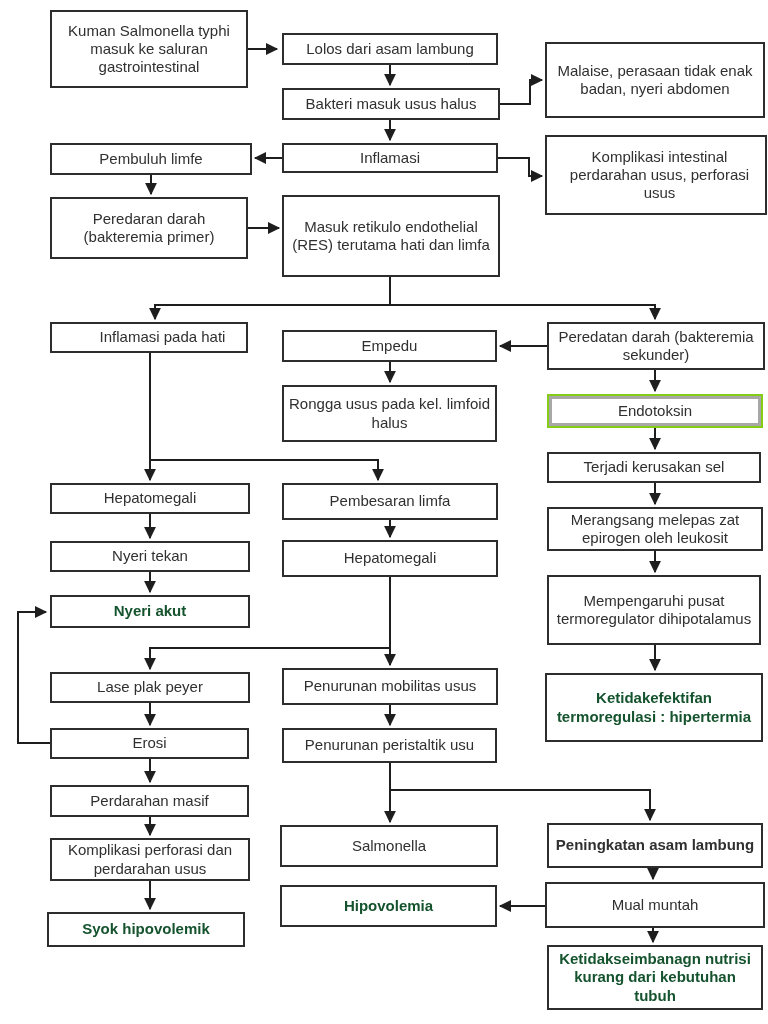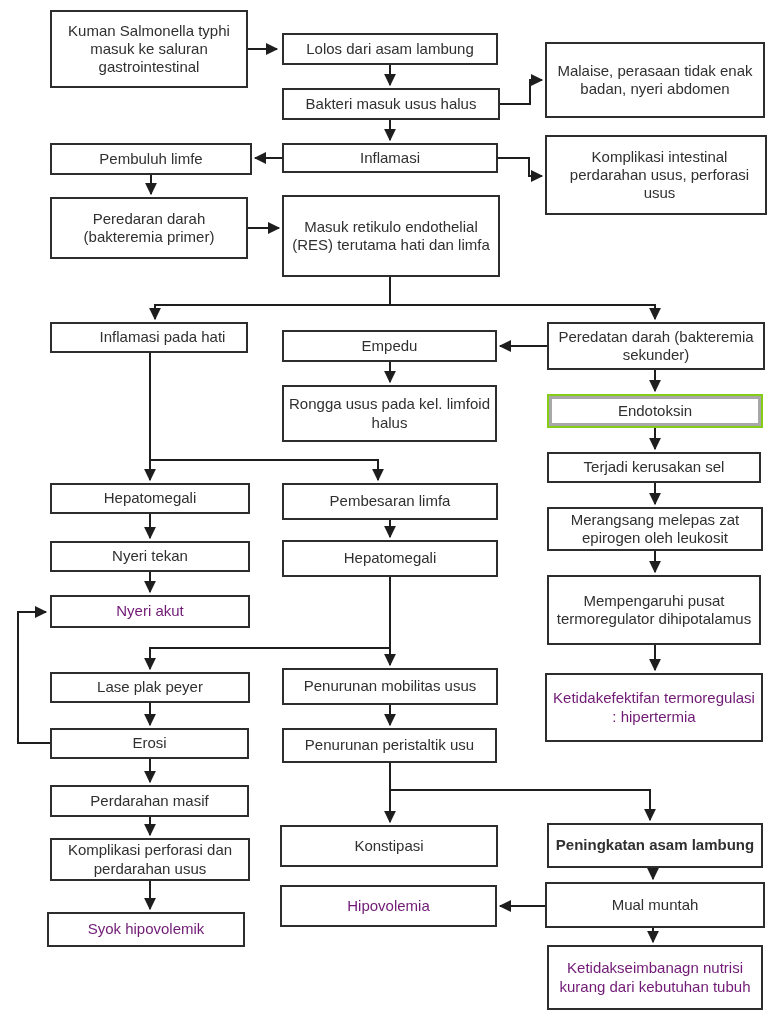--- a/index.html
+++ b/index.html
@@ -18,21 +18,21 @@
     border:2px solid #2d2d2d;
     color:#303030;
     font-size:15px;
     line-height:1.22;
     display:flex;
     align-items:center;
     justify-content:center;
     text-align:center;
     padding:2px 5px;
   }
-  .node.bold{font-weight:normal;color:#701a75;}
+  .node.bold{font-weight:bold;color:#14532d;}
   .node.thick{
     border:2px solid #84cc16;
     box-shadow:inset 0 0 0 3px #a8a8a8;
   }
 </style>
 </head>
 <body>
 
 <div class="canvas">
   <svg class="edges" viewBox="0 0 768 1024">
@@ -102,20 +102,20 @@
       <div class="node" style="left: 282px; top: 540px; width: 216px; height: 37px;">Hepatomegali</div>
       <div class="node" style="left: 547px; top: 575px; width: 214px; height: 70px;">Mempengaruhi pusat termoregulator dihipotalamus</div>
       <div class="node bold" style="left: 50px; top: 595px; width: 200px; height: 33px;">Nyeri akut</div>
       <div class="node" style="left: 50px; top: 672px; width: 200px; height: 31px;">Lase plak peyer</div>
       <div class="node" style="left: 282px; top: 668px; width: 216px; height: 37px;">Penurunan mobilitas usus</div>
       <div class="node bold" style="left: 545px; top: 673px; width: 218px; height: 69px;">Ketidakefektifan termoregulasi : hipertermia</div>
       <div class="node" style="left: 50px; top: 728px; width: 199px; height: 31px;">Erosi</div>
       <div class="node" style="left: 282px; top: 728px; width: 215px; height: 35px;">Penurunan peristaltik usu</div>
       <div class="node" style="left: 50px; top: 785px; width: 199px; height: 32px;">Perdarahan masif</div>
       <div class="node" style="left: 50px; top: 838px; width: 200px; height: 43px;">Komplikasi perforasi dan perdarahan usus</div>
-      <div class="node" style="left: 280px; top: 825px; width: 218px; height: 42px;">Konstipasi</div>
+      <div class="node" style="left: 280px; top: 825px; width: 218px; height: 42px;">Salmonella</div>
       <div class="node" style="left: 547px; top: 823px; width: 216px; height: 45px; font-weight: bold;">Peningkatan asam lambung</div>
       <div class="node bold" style="left: 47px; top: 912px; width: 198px; height: 35px;">Syok hipovolemik</div>
       <div class="node bold" style="left: 280px; top: 885px; width: 217px; height: 42px;">Hipovolemia</div>
       <div class="node" style="left: 545px; top: 882px; width: 220px; height: 46px;">Mual muntah</div>
       <div class="node bold" style="left: 547px; top: 945px; width: 216px; height: 65px;">Ketidakseimbanagn nutrisi kurang dari kebutuhan tubuh</div>
     </div>
 </div>
 
 </body></html>

